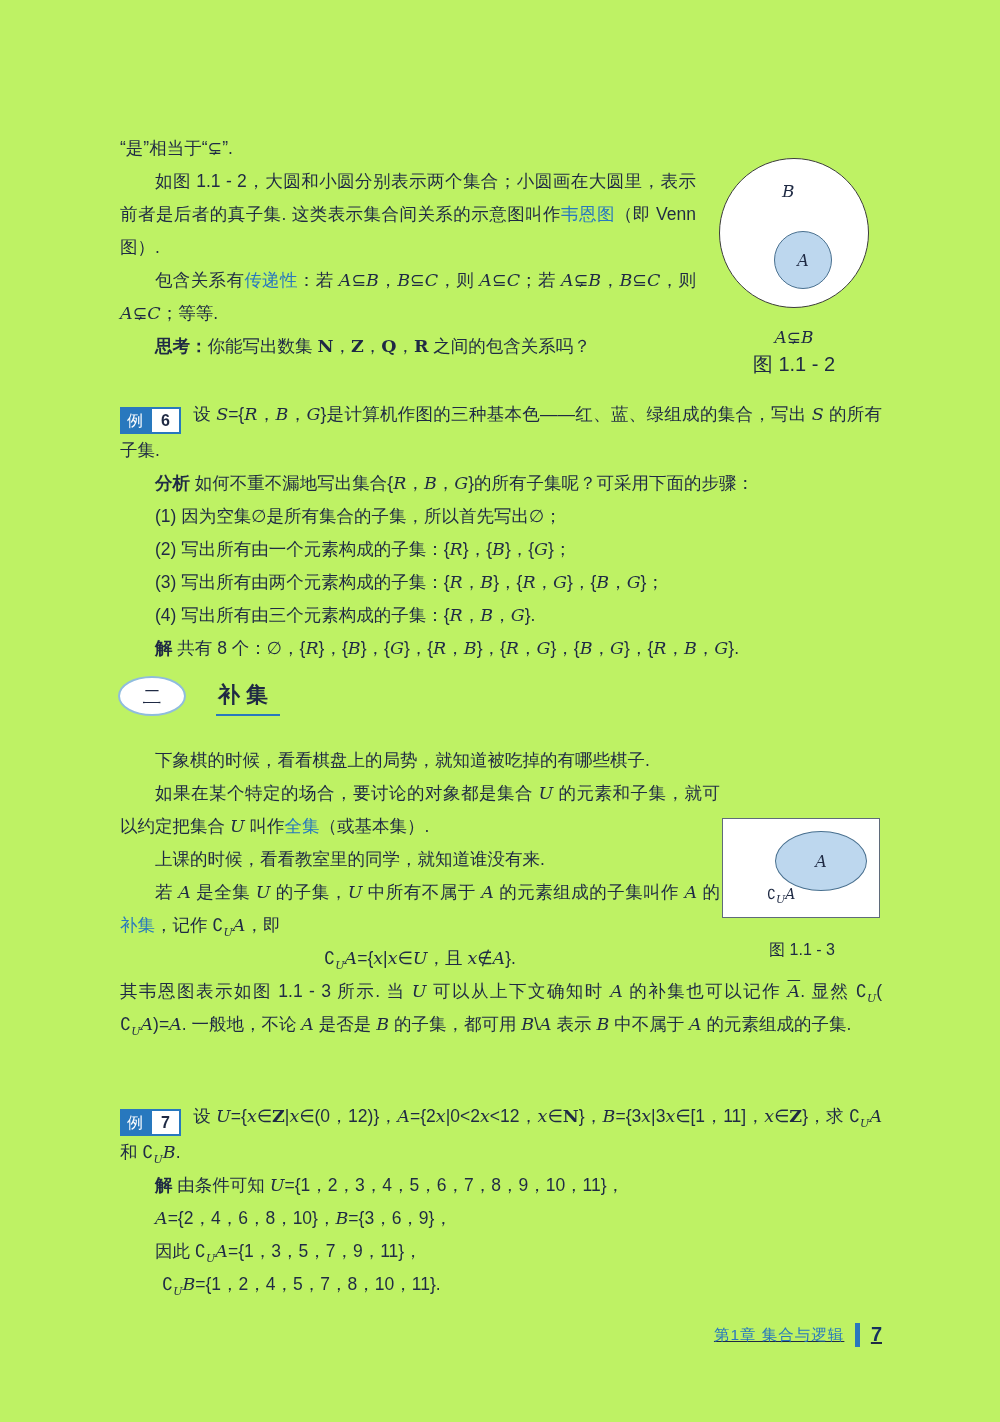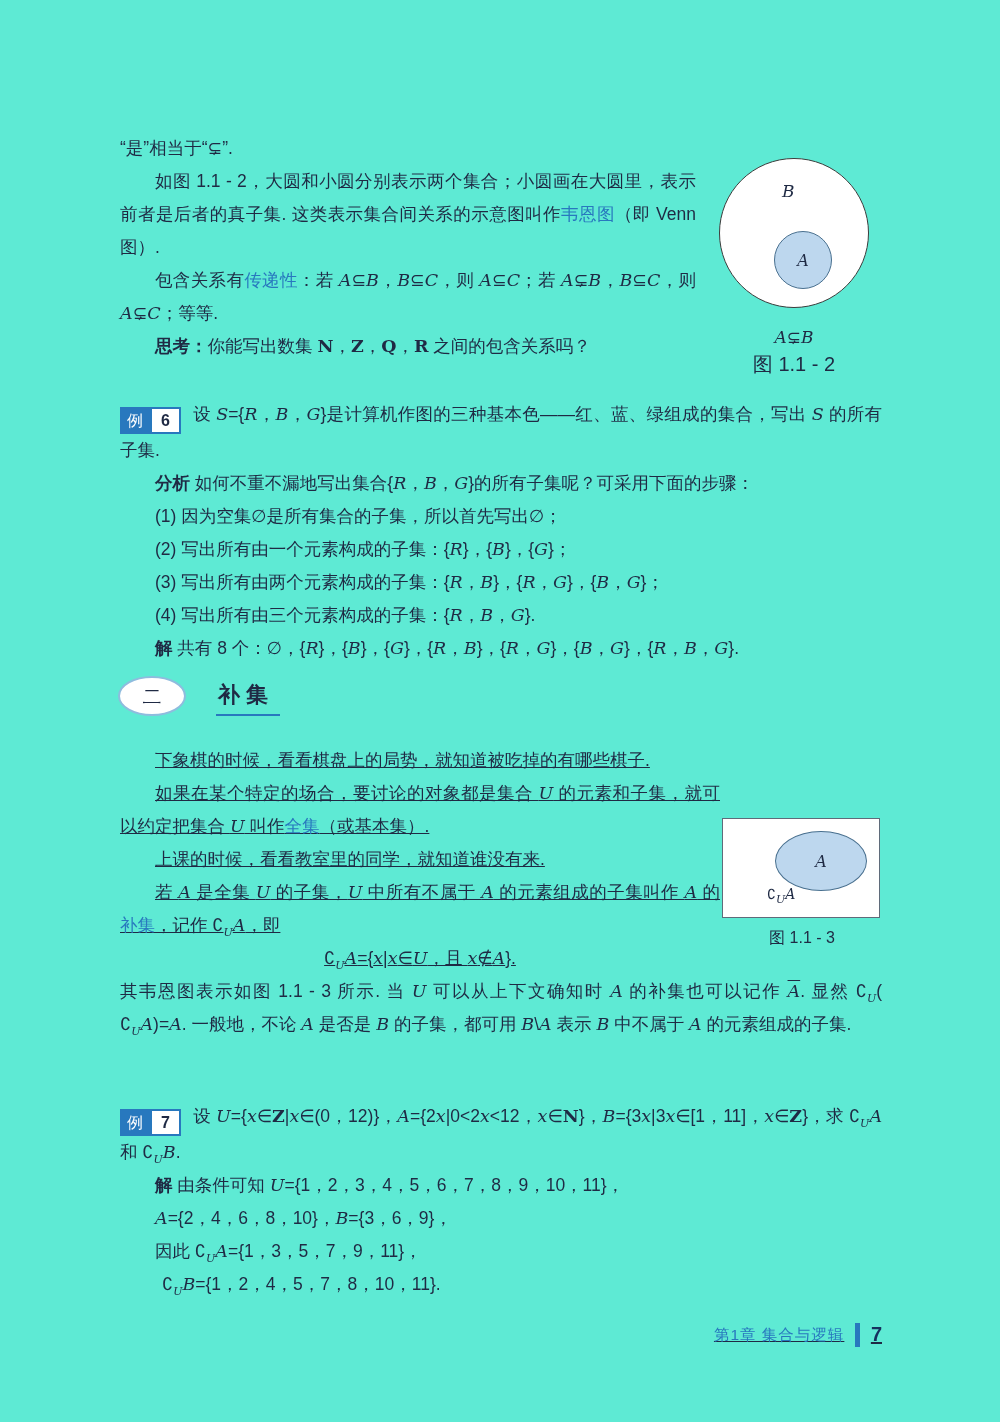--- a/index.html
+++ b/index.html
@@ -1,17 +1,17 @@
 <!DOCTYPE html>
 <html><head>
 <meta charset="utf-8">
 <style>
   html,body{margin:0;padding:0;background:#e9e9e9;}
   .page{
-    position:relative;width:1000px;height:1422px;margin:0 auto;background:#5eead4;
+    position:relative;width:1000px;height:1422px;margin:0 auto;background:#bef264;
     font-family:"Liberation Sans","DejaVu Sans",sans-serif;
     font-size:17.5px;line-height:33px;color:#1f2a44;overflow:hidden;
   }
   p{margin:0;text-align:justify;}
   .indent{text-indent:2em;}
   
   .mv{font-family:"DejaVu Serif","Liberation Serif",serif;font-style:italic;font-weight:normal;}
   sub.mv{font-size:11px;line-height:0;}
   .ms{font-family:"DejaVu Serif","Liberation Serif",serif;font-style:normal;font-weight:bold;}
   .term{color:#2878be;margin-top:27px;}
@@ -36,27 +36,27 @@
   .b-li{background:#2878be;color:#ffffff;height:27px;line-height:27px;padding:0 7px;font-size:16px;}
   .b-num{border:2px solid #2878be;box-sizing:border-box;height:27px;line-height:23px;padding:0 9px;font-weight:bold;font-size:16px;color:#1f2a44;background:#fff;}
   .sol{margin-left:2em;text-align:left;}
   .sol-last{margin-left:2.4em;text-align:left;}
   
   .sec-head{position:absolute;left:118px;top:676px;display:flex;align-items:flex-end;}
   .sec-ellipse{width:64px;height:36px;border:2.2px solid #8fbcde;border-radius:50%;display:flex;align-items:center;justify-content:center;font-size:19px;color:#1f2a44;background:#fff;}
   .sec-title{margin-left:30px;font-size:22px;font-weight:bold;letter-spacing:6px;padding:0 6px 6px 2px;border-bottom:2.5px solid #2878be;line-height:26px;}
   
   .comp{position:absolute;left:120px;top:744px;width:762px;}
-  .comp-narrow{width:600px;text-decoration:underline;}
+  .comp-narrow{width:600px;}
   .formula{text-align:center;text-indent:0;}
   #fig2{position:absolute;right:0;top:74px;width:160px;text-align:center;}
   #fig2 .rect{width:158px;height:100px;border:1px solid #5f6b7a;position:relative;background:#fff;box-sizing:border-box;}
   #fig2 .f2-ellipse{position:absolute;left:52px;top:12px;width:90px;height:58px;background:#bdd7ee;border:1px solid #49708f;border-radius:50%;display:flex;align-items:center;justify-content:center;font-size:16px;}
   #fig2 .f2-cua{position:absolute;left:8px;bottom:14px;font-size:14px;line-height:18px;margin-left:36px;}
-  #fig2 figcaption{margin-top:8px;font-size:16px;line-height:24px;}
+  #fig2 figcaption{margin-top:20px;font-size:16px;line-height:24px;}
   
   .footer{position:absolute;top:1318px;right:118px;display:flex;align-items:center;gap:11px;text-decoration:underline;}
   .f-ch{color:#2878be;font-size:15.5px;letter-spacing:1px;}
   .f-bar{width:4.5px;height:24px;background:#2878be;}
   .f-num{font-size:20px;font-weight:bold;color:#16325e;}
 </style>
 </head>
 <body>
 
 <div class="page">

